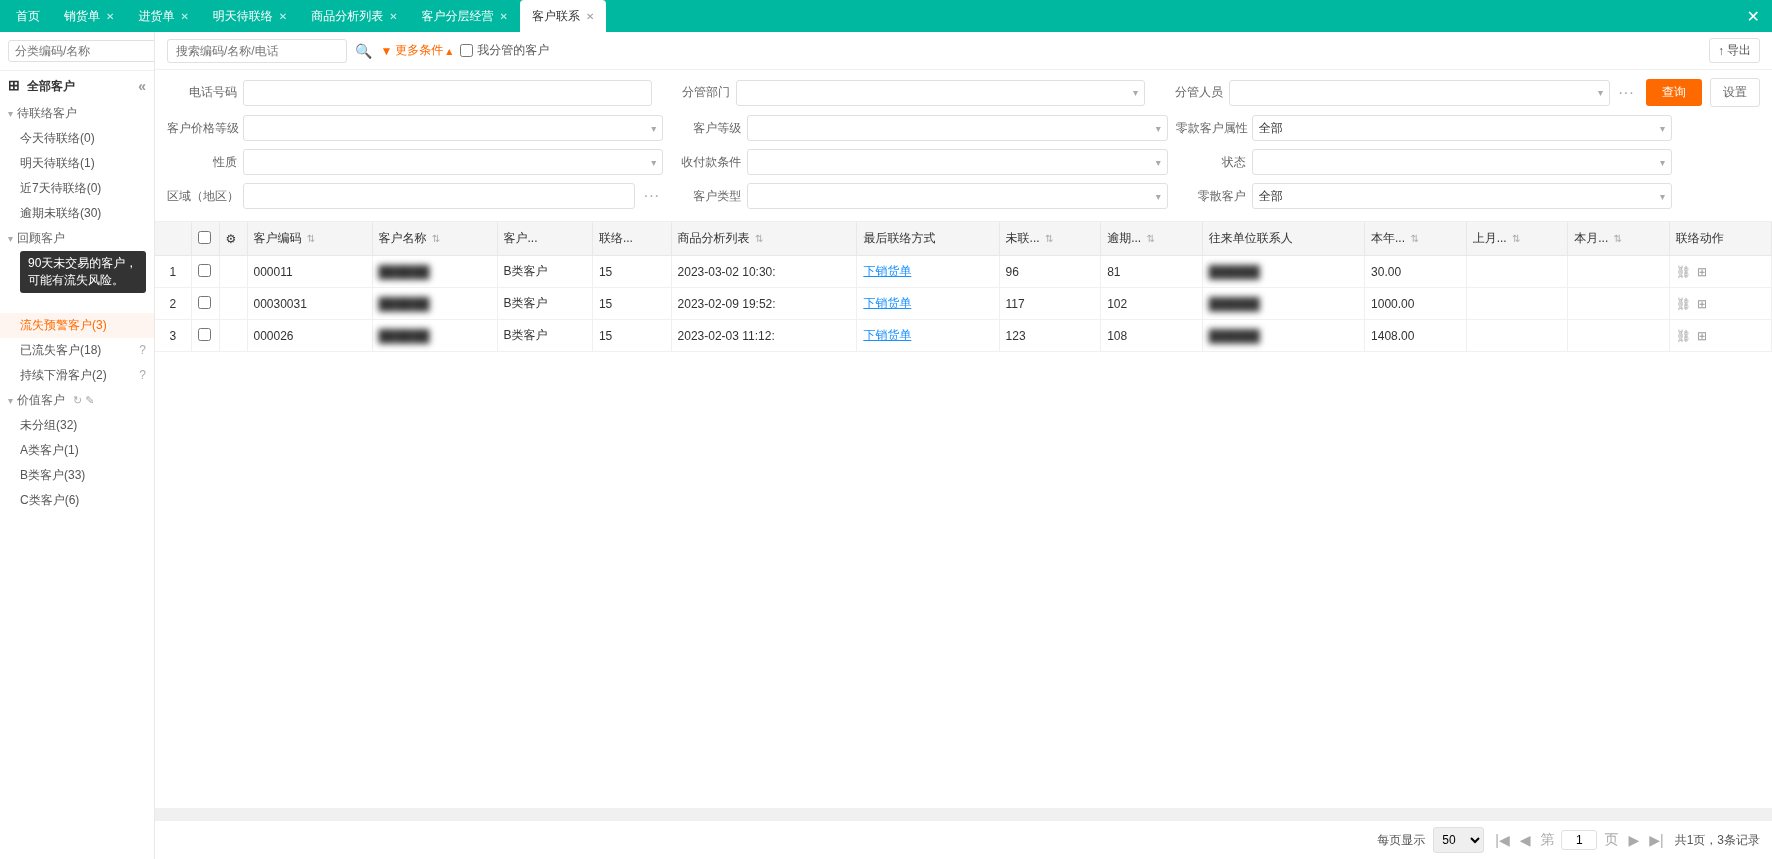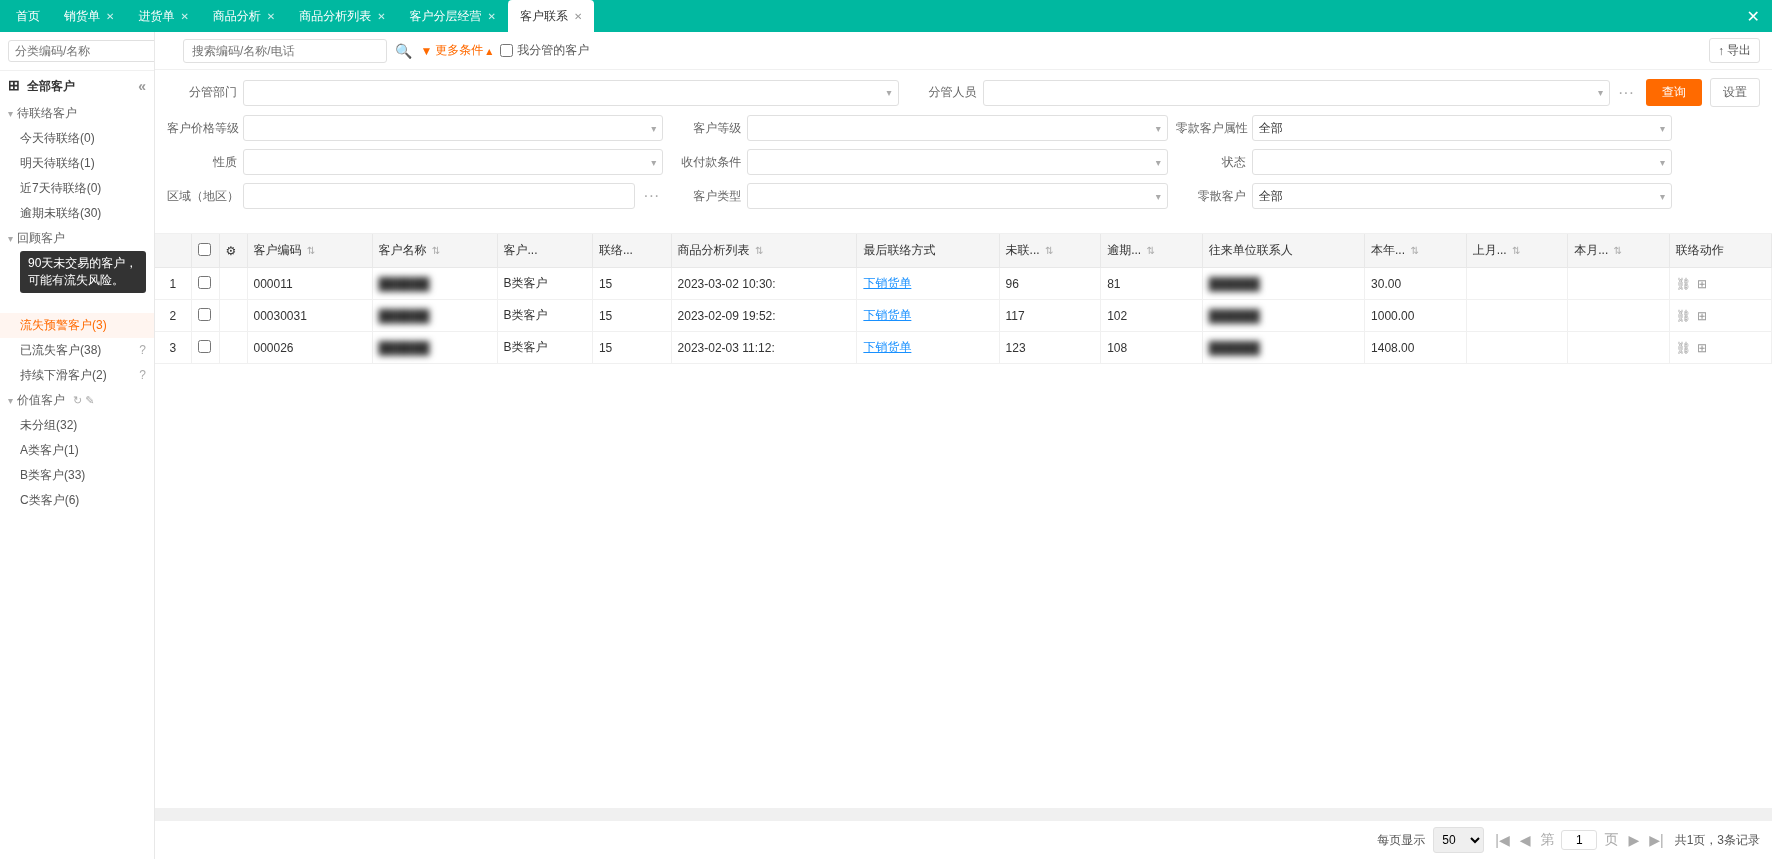--- a/index.html
+++ b/index.html
@@ -137,25 +137,24 @@
       align-items: center;
       padding: 6px 12px;
       border-bottom: 1px solid #f0f0f0;
       gap: 8px;
       background: #fff;
     }
     .filter-search-input {
       border: 1px solid #e0e0e0;
       border-radius: 3px;
       padding: 4px 8px;
-      width: 204px;
+      width: 180px;
       font-size: 12px;
       outline: none;
       color: #999;
-      margin-left: 16px;
     }
     .filter-search-btn {
       color: #ff6a00;
       font-size: 14px;
       cursor: pointer;
     }
     .filter-more {
       display: flex;
       align-items: center;
       gap: 3px;
@@ -189,21 +188,21 @@
       background: #fff;
       border-bottom: 1px solid #f0f0f0;
       padding: 8px 12px;
     }
     .adv-filter-row {
       display: flex;
       align-items: center;
       margin-bottom: 8px;
       gap: 8px;
     }
-    .adv-filter-row:last-child { margin-bottom: 16px; }
+    .adv-filter-row:last-child { margin-bottom: 4px; }
     .filter-field {
       display: flex;
       align-items: center;
       flex: 1;
       gap: 6px;
     }
     .filter-field label {
       width: 70px;
       text-align: right;
       color: #666;
@@ -355,21 +354,21 @@
   </div>
   <div class="tab-item">
     <span>销货单</span>
     <span class="tab-close">✕</span>
   </div>
   <div class="tab-item">
     <span>进货单</span>
     <span class="tab-close">✕</span>
   </div>
   <div class="tab-item">
-    <span>商品分析</span>
+    <span>明天待联络</span>
     <span class="tab-close">✕</span>
   </div>
   <div class="tab-item">
     <span>商品分析列表</span>
     <span class="tab-close">✕</span>
   </div>
   <div class="tab-item">
     <span>客户分层经营</span>
     <span class="tab-close">✕</span>
   </div>
@@ -417,21 +416,21 @@
       <span class="arrow">▾</span>
       <span>回顾客户</span>
     </div>
     <div class="tooltip-box">
       <span>90天未交易的客户，可能有流失风险。</span>
     </div>
     <div class="sidebar-item active">
       <span>流失预警客户(3)</span>
     </div>
     <div class="sidebar-item with-icons">
-      <span>已流失客户(38)</span>
+      <span>已流失客户(18)</span>
       <span class="item-icons">
         <span>?</span>
       </span>
     </div>
     <div class="sidebar-item with-icons">
       <span>持续下滑客户(2)</span>
       <span class="item-icons">
         <span>?</span>
       </span>
     </div>
@@ -473,20 +472,24 @@
       <div class="export-btn">
         <span>↑</span>
         <span>导出</span>
       </div>
     </div>
 
     <div class="adv-filter">
 
       <div class="adv-filter-row">
         <div class="filter-field">
+          <label>电话号码</label>
+          <input type="text" style="">
+        </div>
+        <div class="filter-field">
           <label>分管部门</label>
           <div class="filter-select">
             <span></span>
             <span class="arrow">▾</span>
           </div>
         </div>
         <div class="filter-field">
           <label>分管人员</label>
           <div style="display:flex;align-items:center;flex:1;gap:4px;">
             <div class="filter-select" style="flex:1;">

